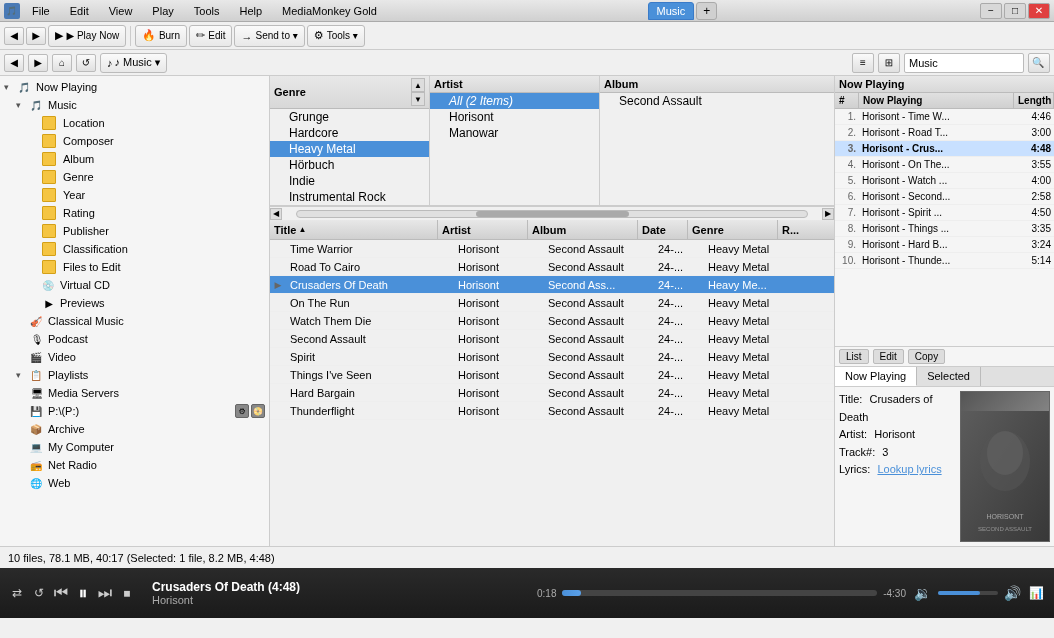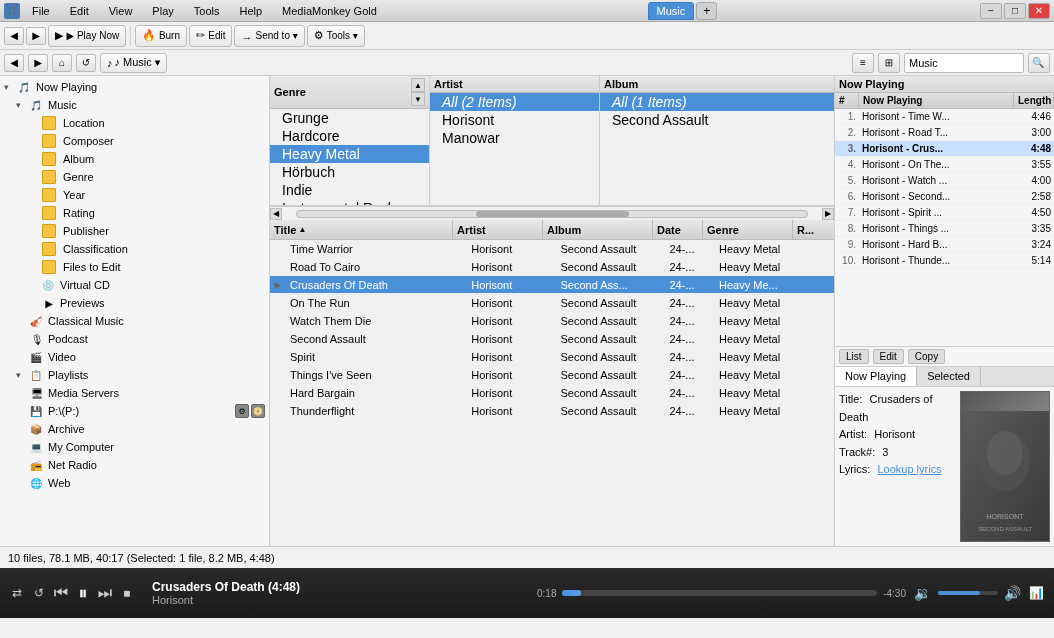--- a/index.html
+++ b/index.html
@@ -47,30 +47,30 @@
     
     #content { flex: 1; display: flex; flex-direction: column; overflow: hidden; }
     
     
     #browser { display: flex; height: 130px; border-bottom: 1px solid #ccc; }
     .browser-pane { flex: 1; border-right: 1px solid #ccc; overflow: hidden; display: flex; flex-direction: column; }
     .browser-pane:last-child { border-right: none; }
     .pane-header { background: linear-gradient(to bottom, #e8e8e8, #d8d8d8); border-bottom: 1px solid #bbb; padding: 2px 4px; font-size: 11px; font-weight: bold; display: flex; align-items: center; justify-content: space-between; }
     .pane-scroll-up, .pane-scroll-down { width: 14px; height: 14px; background: #ddd; border: 1px solid #bbb; cursor: pointer; display: flex; align-items: center; justify-content: center; font-size: 8px; }
     .pane-content { overflow-y: auto; flex: 1; }
-    .pane-item { padding: 1px 12px; cursor: pointer; white-space: nowrap; font-size: 14px; }
+    .pane-item { padding: 1px 19px; cursor: pointer; white-space: nowrap; font-size: 12px; }
     .pane-item.selected, .pane-item.highlighted { background: #4a90d9; color: white; }
     .pane-item.all-items { font-style: italic; }
     
     
     #tracklist { flex: 1; overflow: hidden; display: flex; flex-direction: column; }
     #tracklist-header { display: flex; background: linear-gradient(to bottom, #e8e8e8, #d0d0d0); border-bottom: 1px solid #bbb; height: 20px; }
     .col-header { padding: 2px 4px; font-size: 11px; font-weight: bold; border-right: 1px solid #bbb; display: flex; align-items: center; cursor: pointer; white-space: nowrap; overflow: hidden; }
     .col-header:last-child { border-right: none; flex: 1; }
-    .col-title { width: 183px; }
+    .col-title { width: 168px; }
     .col-artist { width: 90px; }
     .col-album { width: 110px; }
     .col-date { width: 50px; }
     .col-genre { width: 90px; }
     .sort-arrow { font-size: 8px; margin-left: 2px; }
     #tracklist-body { flex: 1; overflow-y: auto; }
     .track-row { display: flex; align-items: center; height: 18px; border-bottom: 1px solid #eee; cursor: pointer; }
     .track-row.selected { background: #4a90d9; color: white; }
     .track-cell { padding: 1px 4px; overflow: hidden; white-space: nowrap; text-overflow: ellipsis; font-size: 11px; }
     .track-row-icon { width: 16px; display: flex; align-items: center; justify-content: center; font-size: 9px; color: #666; flex-shrink: 0; }
@@ -358,21 +358,20 @@
           <div class="pane-item">Horisont</div>
           <div class="pane-item">Manowar</div>
         </div>
       </div>
 
       <div class="browser-pane">
         <div class="pane-header">
           <span>Album</span>
         </div>
         <div class="pane-content">
-          <div class="pane-item all-items selected">All (1 Items)</div>
           <div class="pane-item">Second Assault</div>
         </div>
       </div>
     </div>
 
     <div id="browser-scrollbar">
       <div class="h-scroll-btn">◀</div>
       <div class="h-scroll-track">
         <div class="h-scroll-thumb"></div>
       </div>

